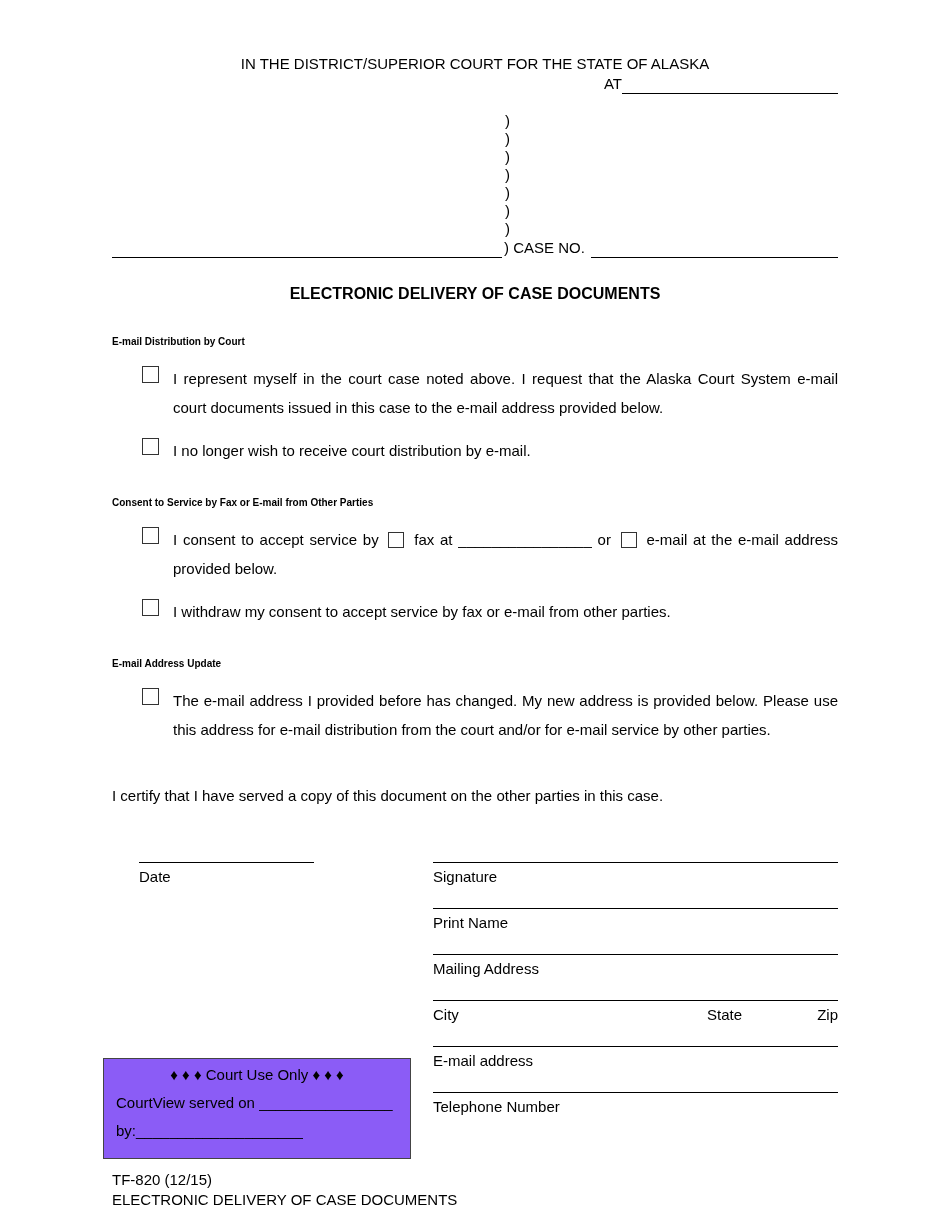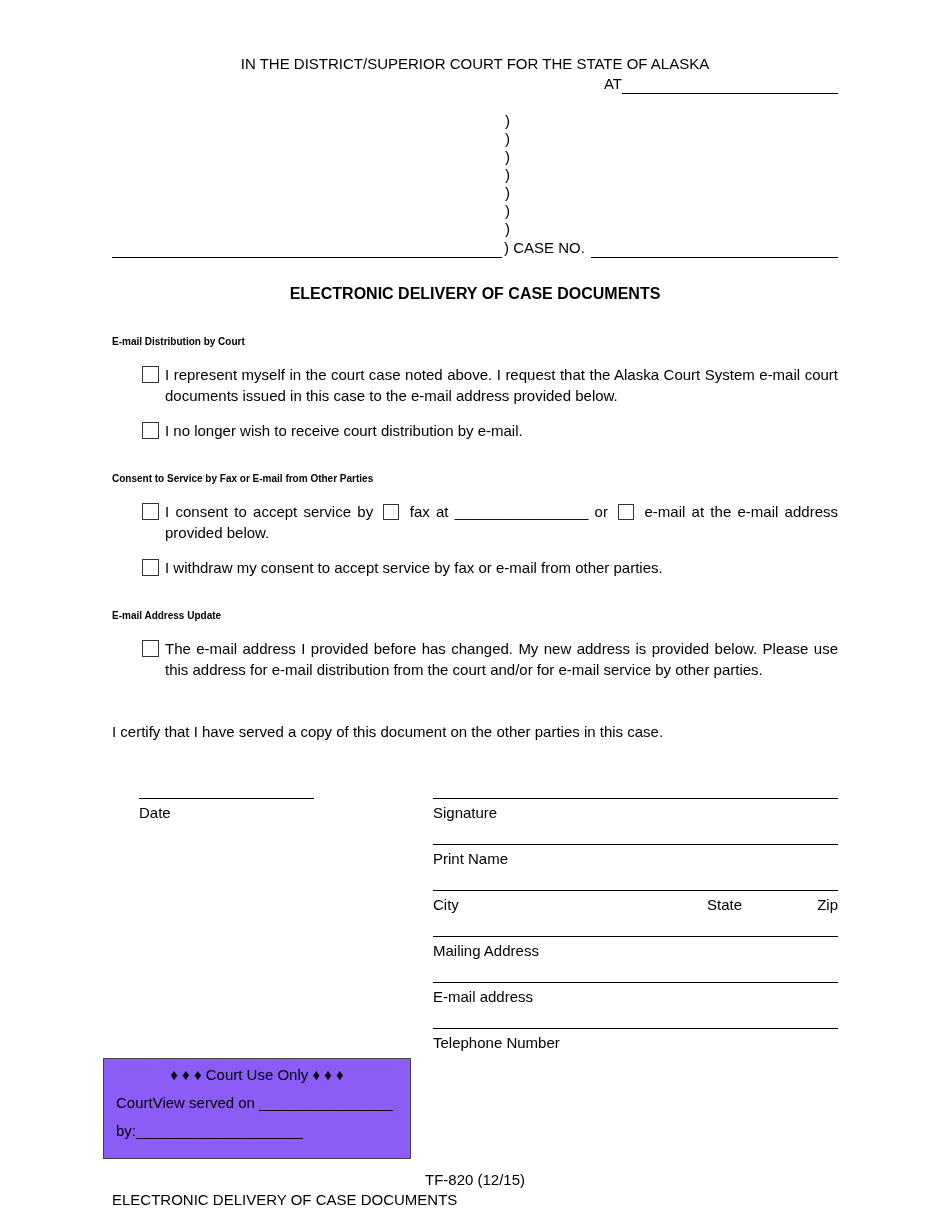--- a/index.html
+++ b/index.html
@@ -39,21 +39,21 @@
   .option-row { display: flex; margin-left: 30px; margin-bottom: 14px; }
   .checkbox {
     flex: none; width: 17px; height: 17px;
     border: 1.5px solid #333; background: #fff; margin-top: 2px;
   }
   .inline-checkbox {
     display: inline-block; width: 16px; height: 16px;
     border: 1.5px solid #333; background: #fff;
     vertical-align: -3px; margin: 0 4px;
   }
-  .opt-text { margin-left: 6px; text-align: justify; line-height: 21px; }
+  .opt-text { margin-left: 14px; text-align: justify; line-height: 29px; }
   
   .certify { margin-top: 42px; }
   
   .sig-area { margin-top: 56px; display: flex; }
   .date-col { width: 222px; }
   .sig-col { margin-left: 92px; width: 432px; flex: none; }
   .sig-line { border-bottom: 1px solid #000; height: 0; }
   .sig-label { padding-top: 4px; }
   .sig-row { margin-top: 21px; margin-left: 27px; }
   .sig-row:first-child { margin-top: 0; }
@@ -70,21 +70,21 @@
     border: 1px solid #444;
     padding: 6px 12px;
   }
   .court-use-title { text-align: center; }
   .court-use-line { margin-top: 8px; }
   
   .footer {
     position: absolute;
     left: 112px; right: 112px; top: 1170px;
   }
-  .footer-row { display: flex; justify-content: center; }
+  .footer-row { display: flex; justify-content: flex-start; }
 </style>
 </head>
 <body>
 
 <div class="page">
   <div class="content">
 
     <div class="court-header">
       <div>IN THE DISTRICT/SUPERIOR COURT FOR THE STATE OF ALASKA</div>
       <div class="at-row">
@@ -163,32 +163,32 @@
         <div class="sig-row">
           <div class="sig-line"></div>
           <div class="sig-label">Signature</div>
         </div>
         <div class="sig-row">
           <div class="sig-line"></div>
           <div class="sig-label">Print Name</div>
         </div>
         <div class="sig-row">
           <div class="sig-line"></div>
+          <div class="sig-label">Mailing Address</div>
+        </div>
+        <div class="sig-row">
+          <div class="sig-line"></div>
           <div class="sig-label csz">
             <span class="city">City</span>
             <span class="state">State</span>
             <span class="zip">Zip</span>
           </div>
         </div>
         <div class="sig-row">
           <div class="sig-line"></div>
-          <div class="sig-label">Mailing Address</div>
-        </div>
-        <div class="sig-row">
-          <div class="sig-line"></div>
           <div class="sig-label">E-mail address</div>
         </div>
         <div class="sig-row">
           <div class="sig-line"></div>
           <div class="sig-label">Telephone Number</div>
         </div>
       </div>
     </div>
 
   </div>

